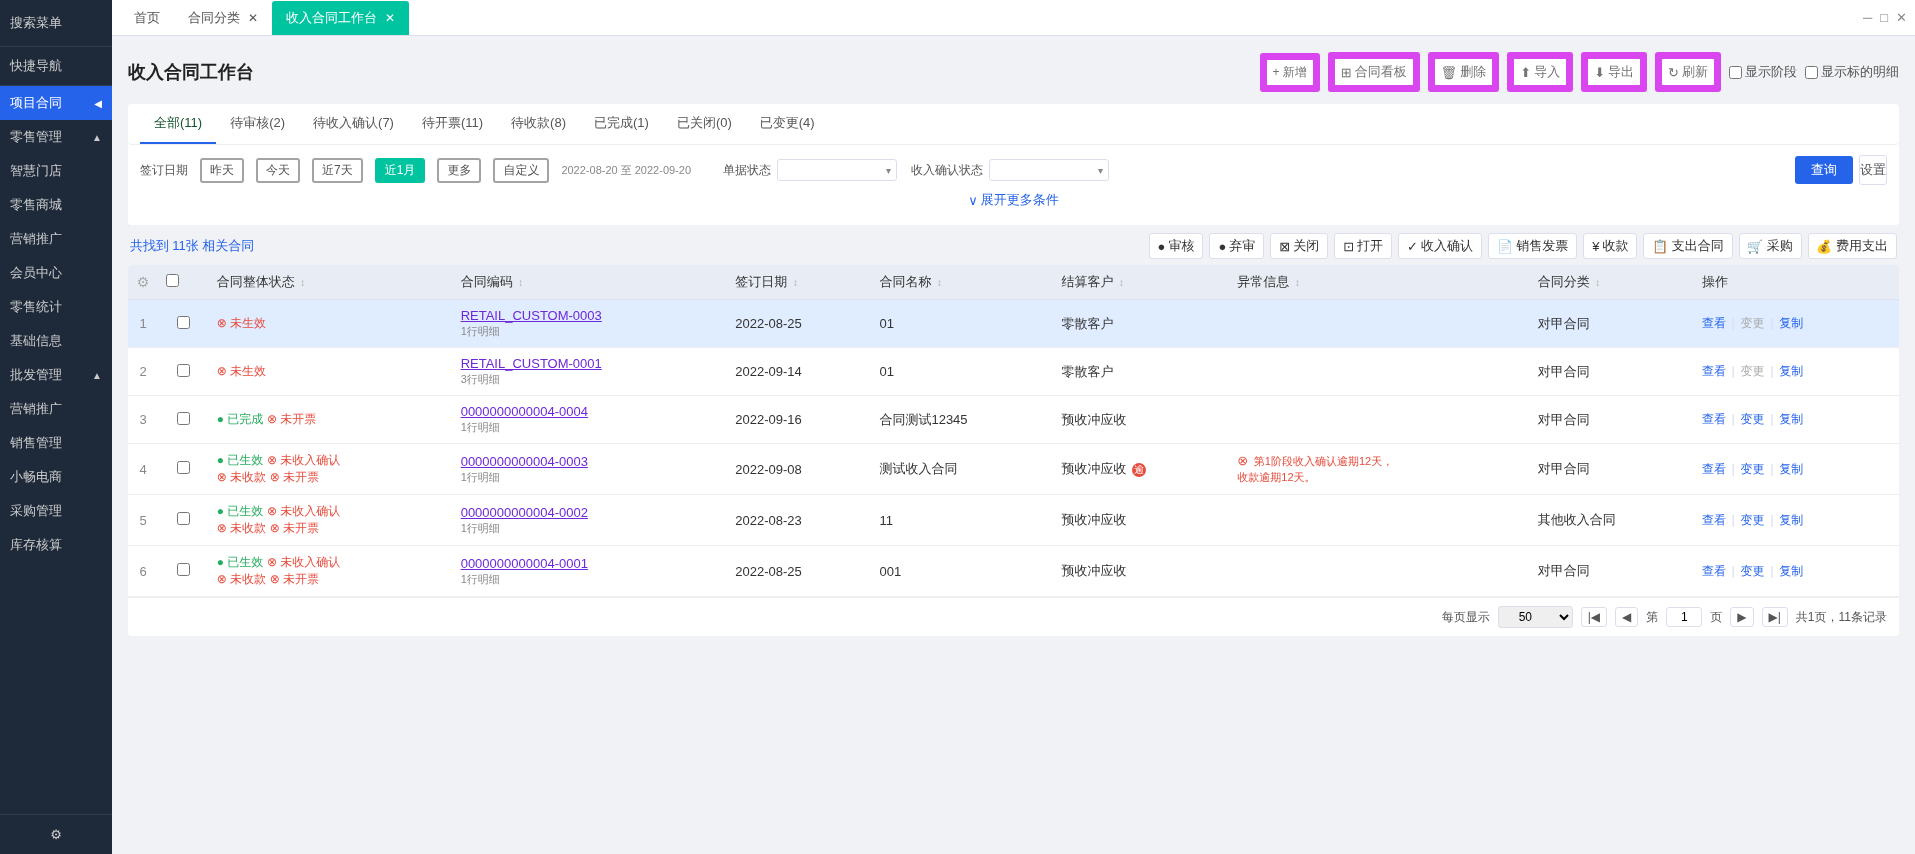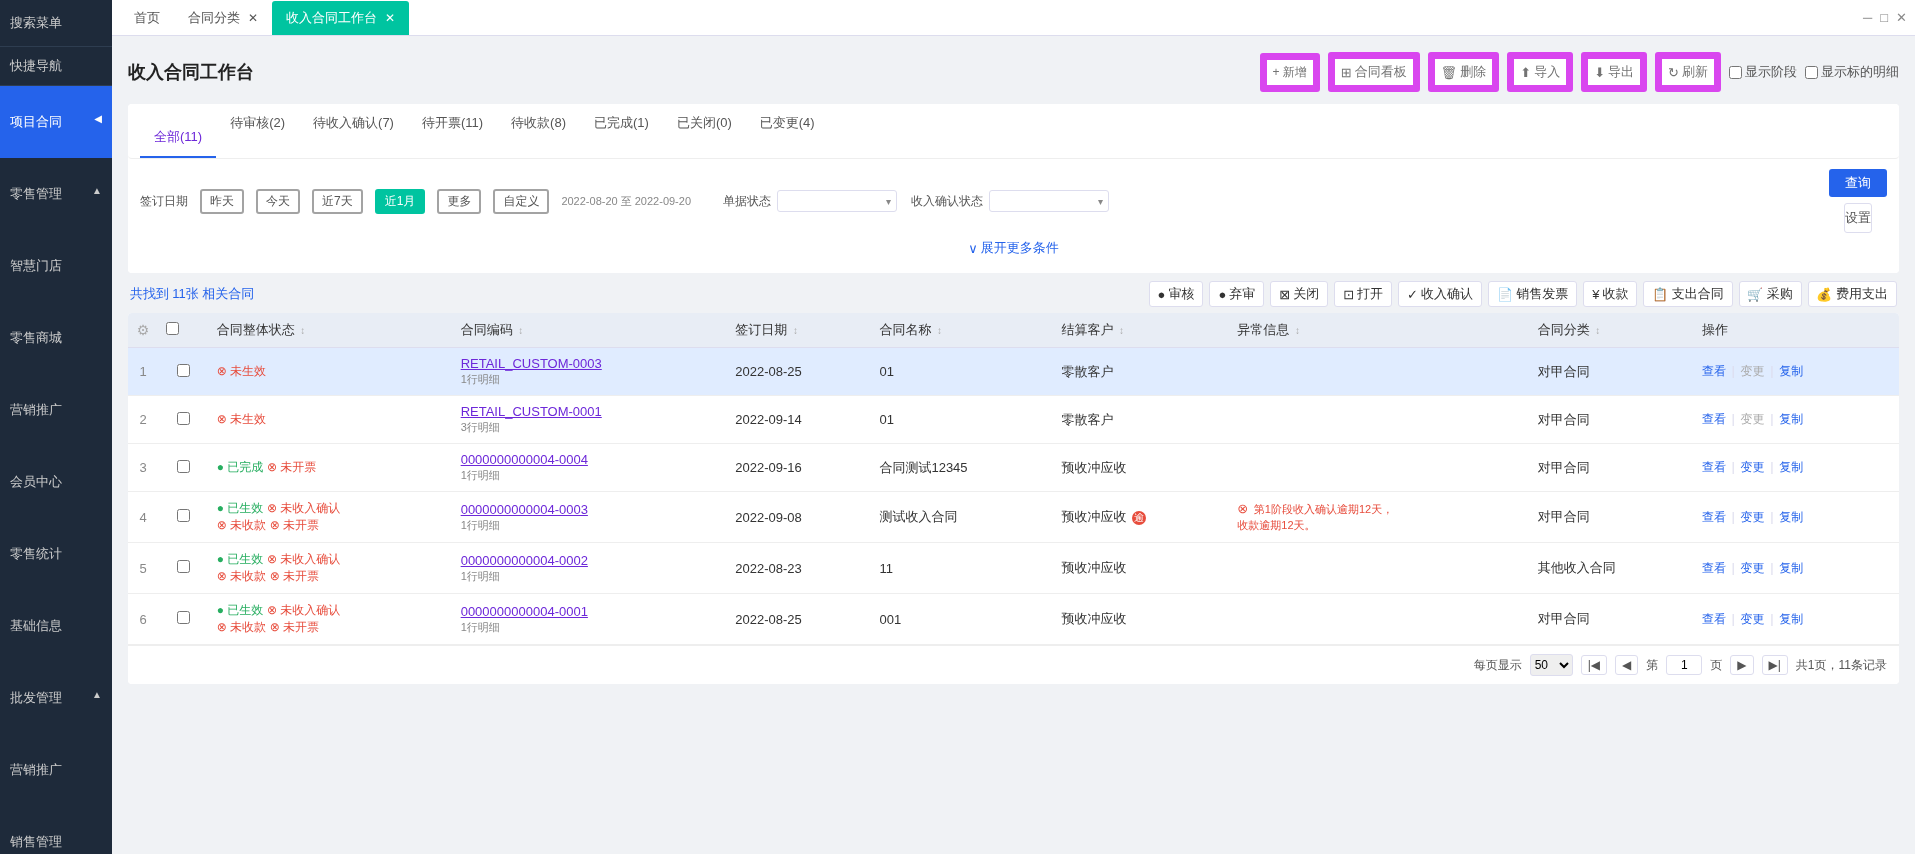--- a/index.html
+++ b/index.html
@@ -2,21 +2,21 @@
 <html><head>
   <meta charset="utf-8">
   <style>
     * { box-sizing: border-box; margin: 0; padding: 0; font-family: 'Microsoft YaHei', SimSun, sans-serif; font-size: 13px; }
     body { background: #f0f2f5; display: flex; height: 854px; overflow: hidden; }
 
     
     .sidebar { width: 112px; background: #1e2a3a; display: flex; flex-direction: column; color: #aab; min-height: 100%; }
     .sidebar-search { padding: 14px 10px; color: #ccc; font-size: 13px; cursor: pointer; border-bottom: 1px solid #2e3d50; }
     .sidebar-nav { padding: 10px; color: #ccc; font-size: 13px; cursor: pointer; border-bottom: 1px solid #2e3d50; }
-    .sidebar-item { padding: 27px 10px; color: #ccc; font-size: 13px; cursor: pointer; text-align: center; display: flex; align-items: flex-start; justify-content: space-between; }
+    .sidebar-item { padding: 8px 10px; color: #ccc; font-size: 13px; cursor: pointer; text-align: center; display: flex; align-items: center; justify-content: space-between; }
     .sidebar-item.active { background: #2563eb; color: #fff; }
     .sidebar-item .arrow { font-size: 10px; }
     .sidebar-bottom { margin-top: auto; padding: 12px 10px; color: #ccc; text-align: center; border-top: 1px solid #2e3d50; cursor: pointer; }
 
     
     .main { flex: 1; display: flex; flex-direction: column; overflow: hidden; }
 
     
     .tab-bar { background: #fff; border-bottom: 1px solid #dde; display: flex; align-items: center; padding: 0 8px; height: 36px; }
     .tab-item { padding: 8px 14px; cursor: pointer; color: #555; font-size: 13px; white-space: nowrap; }
@@ -30,21 +30,21 @@
     
     .page-header { display: flex; align-items: center; justify-content: space-between; margin-bottom: 12px; }
     .page-title { font-size: 18px; font-weight: bold; color: #222; }
     .page-actions { display: flex; gap: 8px; align-items: center; flex-wrap: wrap; }
     .action-btn { padding: 4px 6px; border: 7px solid #d946ef; background: #fff; border-radius: 3px; cursor: pointer; color: #737373; font-size: 12px; display: flex; align-items: center; gap: 3px; white-space: nowrap; }
     .checkbox-label { display: flex; align-items: center; gap: 3px; font-size: 12px; color: #555; cursor: pointer; }
 
     
     .filter-tabs { background: #fff; border-radius: 4px; padding: 0 12px; display: flex; gap: 0; border-bottom: 1px solid #eee; margin-bottom: 0; }
     .filter-tab { padding: 10px 14px; cursor: pointer; color: #555; font-size: 13px; border-bottom: 2px solid transparent; white-space: nowrap; }
-    .filter-tab.active { color: #6d28d9; border-bottom: 2px solid #2563eb; margin-top: 14px; }
+    .filter-tab.active { color: #14532d; border-bottom: 2px solid #2563eb; }
 
     
     .filter-area { background: #fff; padding: 10px 12px; border-radius: 0 0 4px 4px; margin-bottom: 8px; }
     .filter-row { display: flex; align-items: center; gap: 12px; flex-wrap: wrap; margin-bottom: 6px; }
     .filter-label { color: #555; font-size: 12px; white-space: nowrap; }
     .date-btn { padding: 2px 8px; border: 2px solid #a3a3a3; background: #fff; border-radius: 3px; cursor: pointer; color: #555; font-size: 12px; }
     .date-btn.active { background: #00c4a0; color: #fff; border-color: #00c4a0; }
     .date-range { font-size: 11px; color: #888; }
     .filter-select { border: 1px solid #dde; border-radius: 3px; padding: 3px 20px 3px 8px; font-size: 12px; color: #555; background: #fff; cursor: pointer; appearance: none; min-width: 120px; }
     .filter-select-wrap { position: relative; display: inline-block; }
@@ -77,21 +77,21 @@
     .action-sep { color: #dde; margin: 0 2px; }
     .error-msg { color: #e74c3c; font-size: 11px; }
     .error-icon { color: #e74c3c; margin-right: 2px; }
     .warn-badge { display: inline-block; background: #e74c3c; color: #fff; border-radius: 50%; width: 14px; height: 14px; font-size: 10px; text-align: center; line-height: 14px; margin-left: 2px; }
     .row-no { color: #888; text-align: center; }
     .total-row td { background: #fff9ed; font-weight: bold; color: #333; }
 
     
     .pagination { display: flex; align-items: center; justify-content: flex-end; padding: 8px 12px; background: #fff; border-top: 1px solid #eee; gap: 8px; }
     .page-size-label { color: #555; font-size: 12px; }
-    .page-size-select { border: 1px solid #dde; border-radius: 3px; padding: 2px 0; font-size: 12px; }
+    .page-size-select { border: 1px solid #dde; border-radius: 3px; padding: 2px 16px; font-size: 12px; }
     .page-nav-btn { padding: 2px 6px; border: 1px solid #dde; background: #fff; border-radius: 3px; cursor: pointer; color: #555; font-size: 12px; }
     .page-nav-btn:disabled { color: #ccc; cursor: default; }
     .page-input { border: 1px solid #dde; border-radius: 3px; padding: 2px 6px; font-size: 12px; width: 36px; text-align: center; }
     .page-info { font-size: 12px; color: #555; }
 
     .settings-icon { font-size: 14px; color: #aaa; cursor: pointer; }
     thead th:first-child { width: 30px; }
     .checkbox-cell { text-align: center; }
   </style>
 </head>
@@ -245,21 +245,21 @@
 
           <div style="display:flex;align-items:center;gap:6px;margin-left:2px;">
             <span class="filter-label">收入确认状态</span>
             <div class="filter-select-wrap">
               <select class="filter-select">
                 <option></option>
               </select>
             </div>
           </div>
 
-          <div style="margin-left:auto;display:flex;gap:6px;align-items:center;flex-direction:column;">
+          <div style="margin-left:auto;display:flex;gap:6px;align-items:center;">
             <button class="query-btn">查询</button>
             <button class="settings-btn">设置</button>
           </div>
         </div>
 
         <div class="filter-row" style="justify-content:center;">
           <div class="expand-btn">
             <span>∨</span>
             <span>展开更多条件</span>
           </div>

